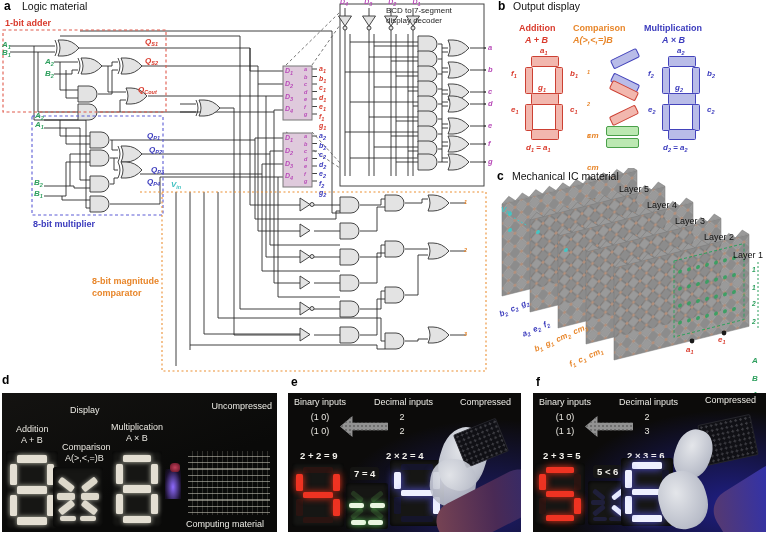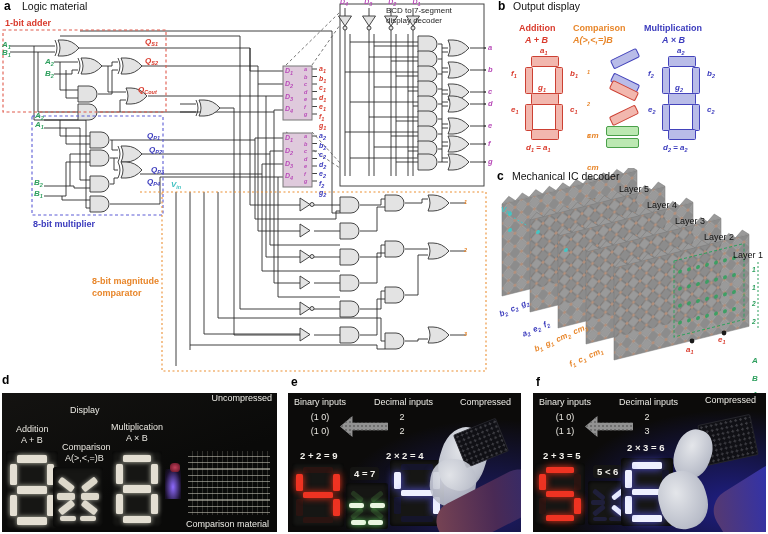--- a/index.html
+++ b/index.html
@@ -482,21 +482,21 @@
     </g>
   </g>
 </g>
 <line x1="26" y1="50" x2="40" y2="58" stroke="#45c5c5" stroke-width="1" stroke-dasharray="2 2"></line>
 <line x1="270" y1="94" x2="270" y2="160" stroke="#2fa05f" stroke-width="1" stroke-dasharray="2 2"></line>
 <circle cx="204" cy="173" r="2.4" fill="#1a1a1a"></circle>
 <circle cx="236" cy="165" r="2.4" fill="#1a1a1a"></circle>
 </svg>
 <div class="ovl">
   <b class="tag" style="left:9px;top:2px">c</b>
-  <span class="pt" style="left:24px;top:3px">Mechanical IC decoder</span>
+  <span class="pt" style="left:24px;top:3px">Mechanical IC material</span>
   <div class="lay">
           <span>Layer 5</span>
           <span>Layer 4</span>
           <span>Layer 3</span>
           <span>Layer 2</span>
           <span>Layer 1</span>
         </div>
   <span class="al cyn" style="left:13px;top:38px"><span>V</span><sub>in</sub></span>
   <div class="gr grn" style="position:absolute;left:264px;top:0">
           <span><span>A</span><sub>1</sub></span>
@@ -531,21 +531,21 @@
 </section>
 <style>
 .lay span:nth-child(1){left:131px;top:16px}.lay span:nth-child(2){left:159px;top:32px}.lay span:nth-child(3){left:187px;top:48px}.lay span:nth-child(4){left:216px;top:64px}.lay span:nth-child(5){left:245px;top:82px}
 .gr span:nth-child(1){top:94px}.gr span:nth-child(2){top:112px}.gr span:nth-child(3){top:128px}.gr span:nth-child(4){top:146px}
 </style>
 
 <section class="panel" style="left:0;top:374px;width:280px;height:160px">
   <b class="tag" style="left:2px;top:0">d</b>
   <div class="photo" style="left:2px;top:19px;width:275px;height:139px;background:linear-gradient(160deg,#141311,#0a0a09 60%)">
     <span class="wt ph-hdr" style="left:68px;top:12px">Display</span>
-    <span class="wt ph-hdr" style="right:5px;top:0">Uncompressed</span>
+    <span class="wt ph-hdr" style="right:5px;top:8px">Uncompressed</span>
     <span class="wt" style="left:14px;top:31px">Addition</span>
     <span class="wt it" style="left:19px;top:42px">A + B</span>
     <span class="wt" style="left:60px;top:49px">Comparison</span>
     <span class="wt it" style="left:63px;top:60px">A(&gt;,&lt;,=)B</span>
     <span class="wt" style="left:109px;top:29px">Multiplication</span>
     <span class="wt it" style="left:124px;top:40px">A × B</span>
     <div class="bz" style="left:4px;top:58px;width:52px;height:78px"></div>
     <div class="ss led-w" style="left:8px;top:62px;width:44px;height:70px">
           <div class="sg sg-a on"></div>
           <div class="sg sg-b on"></div>
@@ -572,21 +572,21 @@
           <div class="sg sg-b on"></div>
           <div class="sg sg-c on"></div>
           <div class="sg sg-d on"></div>
           <div class="sg sg-e on"></div>
           <div class="sg sg-f on"></div>
           <div class="sg sg-g on"></div>
         </div>
     <div class="shape" style="left:163px;top:76px;width:16px;height:30px;background:radial-gradient(ellipse at 50% 60%,#8f6bff,rgba(80,40,160,.25) 70%,transparent);filter:blur(.4px)"></div>
     <div class="shape" style="left:168px;top:70px;width:10px;height:9px;background:radial-gradient(#c2405a,#5a1020);border-radius:40%"></div>
     <div class="uncmat shape" style="left:186px;top:58px;width:82px;height:64px"></div>
-    <span class="wt ph-hdr" style="left:184px;top:126px">Comparison material</span>
+    <span class="wt ph-hdr" style="left:184px;top:126px">Computing material</span>
   </div>
 </section>
 
 <section class="panel" style="left:284px;top:374px;width:242px;height:160px">
   <b class="tag" style="left:7px;top:2px">e</b>
   <div class="photo" style="left:4px;top:19px;width:233px;height:139px">
     <div class="blueglow" style="inset:0;background:radial-gradient(ellipse at 88% 85%,rgba(55,55,255,.38),transparent 55%)"></div>
     <span class="wt ph-hdr" style="left:6px;top:4px">Binary inputs</span>
     <span class="wt ph-hdr" style="left:86px;top:4px">Decimal inputs</span>
     <span class="wt ph-hdr" style="left:172px;top:4px">Compressed</span>
@@ -594,21 +594,21 @@
           <span>(1 0)</span>
           <span>(1 0)</span>
         </div>
     <div class="arr" style="left:52px;top:23px;width:48px;height:21px"></div>
     <div class="cl wt" style="position:absolute;left:102px;top:19px;gap:3px;width:24px">
           <span>2</span>
           <span>2</span>
         </div>
     <span class="eq" style="left:12px;top:57px">2 + 2 = 9</span>
     <span class="eq" style="left:98px;top:57px">2 × 2 = 4</span>
-    <span class="eq pill" style="left:62px;top:74px">4 = 7</span>
+    <span class="eq pill" style="left:62px;top:74px">7 = 4</span>
     <div class="bz" style="left:4px;top:70px;width:52px;height:64px"></div>
     <div class="ss led-r" style="left:8px;top:74px;width:44px;height:56px">
           <div class="sg sg-a off"></div>
           <div class="sg sg-b on"></div>
           <div class="sg sg-c on"></div>
           <div class="sg sg-d off"></div>
           <div class="sg sg-e off"></div>
           <div class="sg sg-f on"></div>
           <div class="sg sg-g on"></div>
         </div>
@@ -650,21 +650,21 @@
     <div class="cl wt" style="position:absolute;left:14px;top:19px;gap:3px;width:36px">
           <span>(1 0)</span>
           <span>(1 1)</span>
         </div>
     <div class="arr" style="left:52px;top:23px;width:48px;height:21px"></div>
     <div class="cl wt" style="position:absolute;left:102px;top:19px;gap:3px;width:24px">
           <span>2</span>
           <span>3</span>
         </div>
     <span class="eq" style="left:10px;top:57px">2 + 3 = 5</span>
-    <span class="eq" style="left:94px;top:49px">2 × 3 = 6</span>
+    <span class="eq" style="left:94px;top:57px">2 × 3 = 6</span>
     <span class="eq pill" style="left:60px;top:72px">5 &lt; 6</span>
     <div class="bz" style="left:2px;top:70px;width:50px;height:62px"></div>
     <div class="ss led-r" style="left:6px;top:74px;width:42px;height:54px">
           <div class="sg sg-a on"></div>
           <div class="sg sg-b off"></div>
           <div class="sg sg-c on"></div>
           <div class="sg sg-d on"></div>
           <div class="sg sg-e off"></div>
           <div class="sg sg-f on"></div>
           <div class="sg sg-g on"></div>

